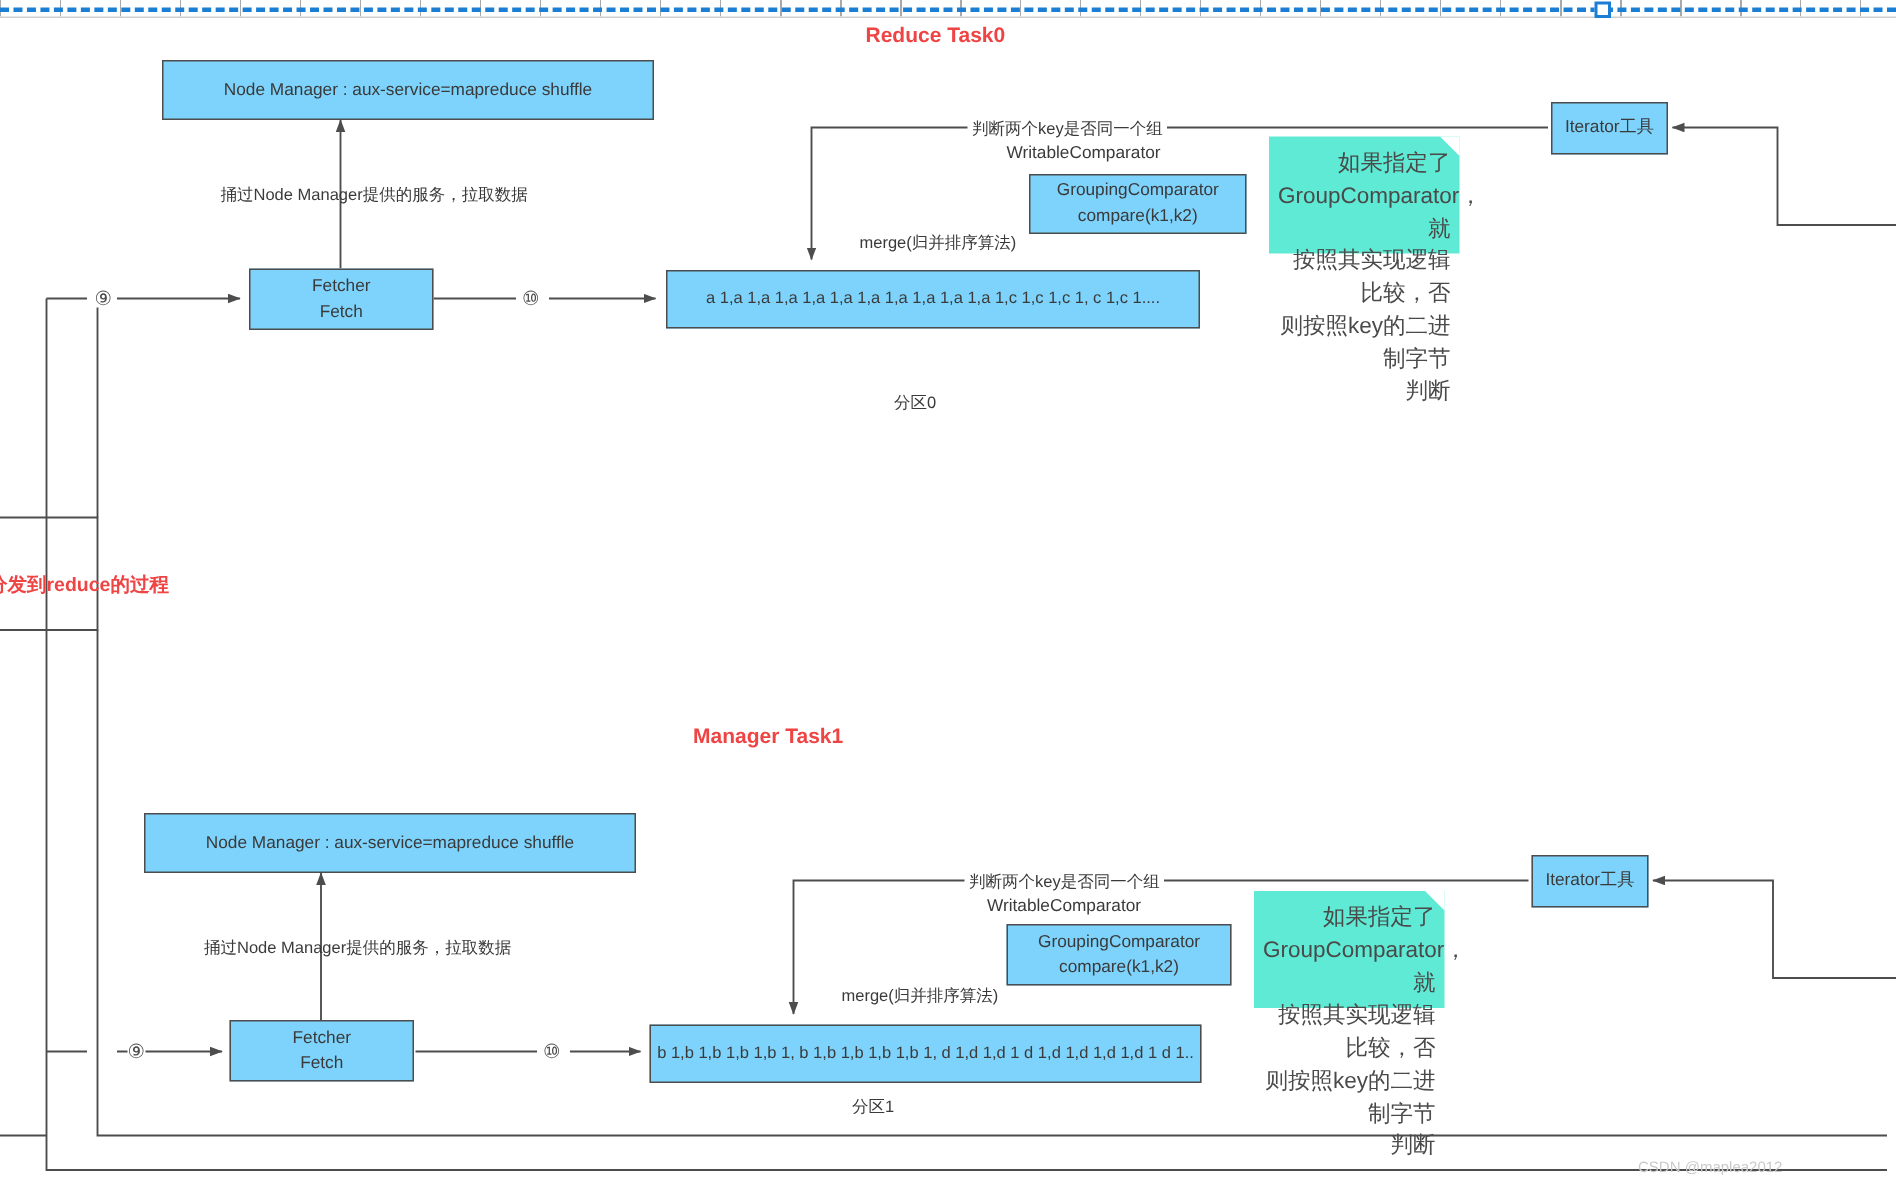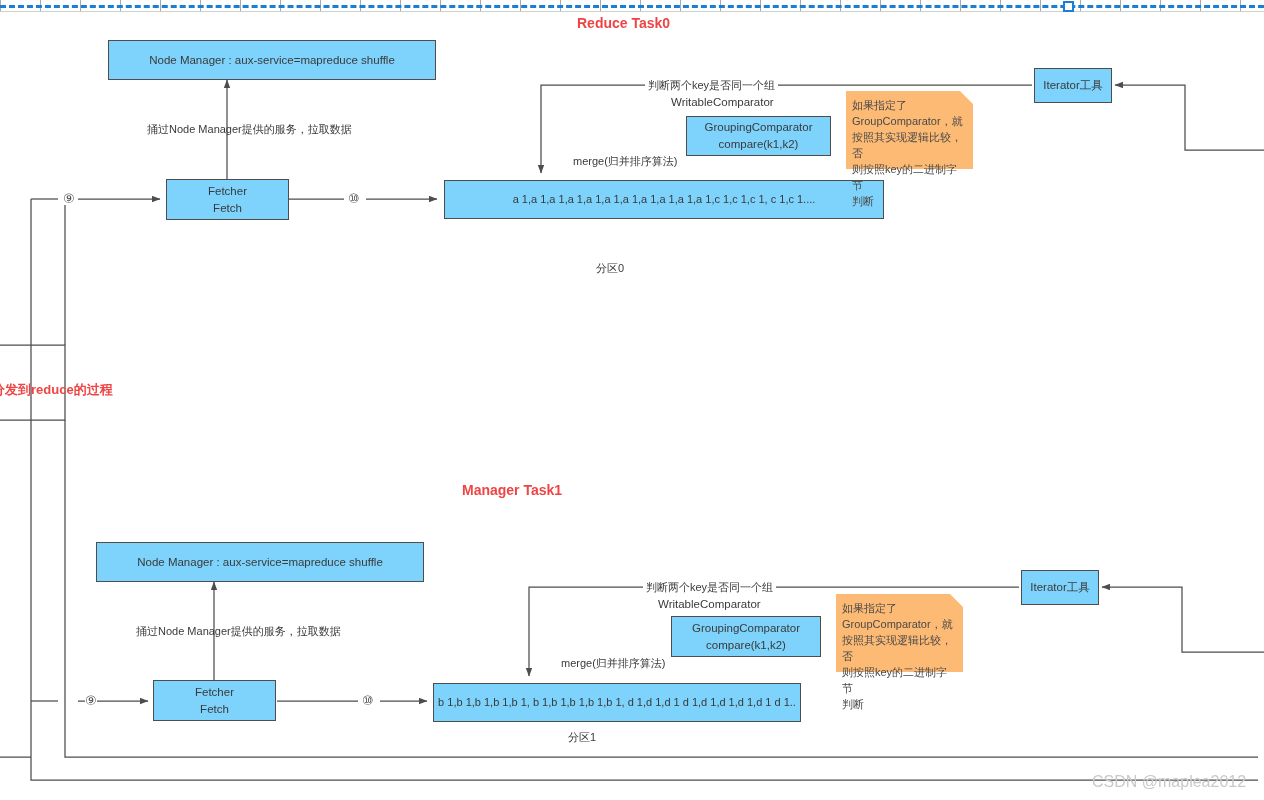--- a/index.html
+++ b/index.html
@@ -62,26 +62,26 @@
     justify-content: center;
     text-align: center;
     font-size: 11.5px;
     color: #3a3a3a;
     line-height: 1.45;
     white-space: pre-line;
   }
   .note {
     position: absolute;
     box-sizing: border-box;
-    background: #fdba74;
+    background: #5eead4;
     border: none;
-    font-size: 11px;
+    font-size: 15px;
     color: #4a4a4a;
     line-height: 1.45;
-    text-align: left;
+    text-align: right;
     padding: 7px 6px 6px 6px;
     white-space: pre-line;
   }
   .note::after {
     content: "";
     position: absolute;
     right: 0; top: 0;
     width: 0; height: 0;
     border-left: 13px solid transparent;
     border-top: 13px solid #ffffff;
@@ -108,21 +108,21 @@
   .marker {
     position: absolute;
     font-size: 13px;
     color: #4d4d4d;
     background: #ffffff;
     line-height: 1;
     white-space: nowrap;
   }
   .watermark {
     position: absolute;
-    font-size: 16px;
+    font-size: 10px;
     color: #c9c9c9;
     white-space: nowrap;
   }
   svg.wires {
     position: absolute;
     left: 0; top: 0;
     width: 1264px; height: 800px;
     pointer-events: none;
   }
 </style>
@@ -181,21 +181,21 @@
   <div class="box" style="left:108px; top:40px; width:328px; height:40px;">Node Manager : aux-service=mapreduce shuffle</div>
 
   <div class="label-cn" style="left:147px; top:122px;">捅过Node Manager提供的服务，拉取数据</div>
 
   <div class="box" style="left:166px; top:179px; width:123px; height:41px;">Fetcher
 Fetch</div>
 
   <div class="marker" style="left:63px; top:192px;">⑨</div>
   <div class="marker" style="left:348px; top:192px;">⑩</div>
 
-  <div class="box" style="left:444px; top:180px; width:440px; height:39px; font-size:11px;">a 1,a 1,a 1,a 1,a 1,a 1,a 1,a 1,a 1,a 1,a 1,c 1,c 1,c 1, c 1,c 1....</div>
+  <div class="box" style="left:444px; top:180px; width:356px; height:39px; font-size:11px;">a 1,a 1,a 1,a 1,a 1,a 1,a 1,a 1,a 1,a 1,a 1,c 1,c 1,c 1, c 1,c 1....</div>
 
   <div class="label-cn" style="left:596px; top:226px;margin-top:35px;">分区0</div>
 
   <div class="label-cn" style="left:573px; top:154px;">merge(归并排序算法)</div>
 
   <div class="label-cn" style="left:645px; top:78px; background:#ffffff; padding:0 3px;">判断两个key是否同一个组</div>
 
   <div class="label" style="left:671px; top:96px;">WritableComparator</div>
 
   <div class="box" style="left:686px; top:116px; width:145px; height:40px;">GroupingComparator

